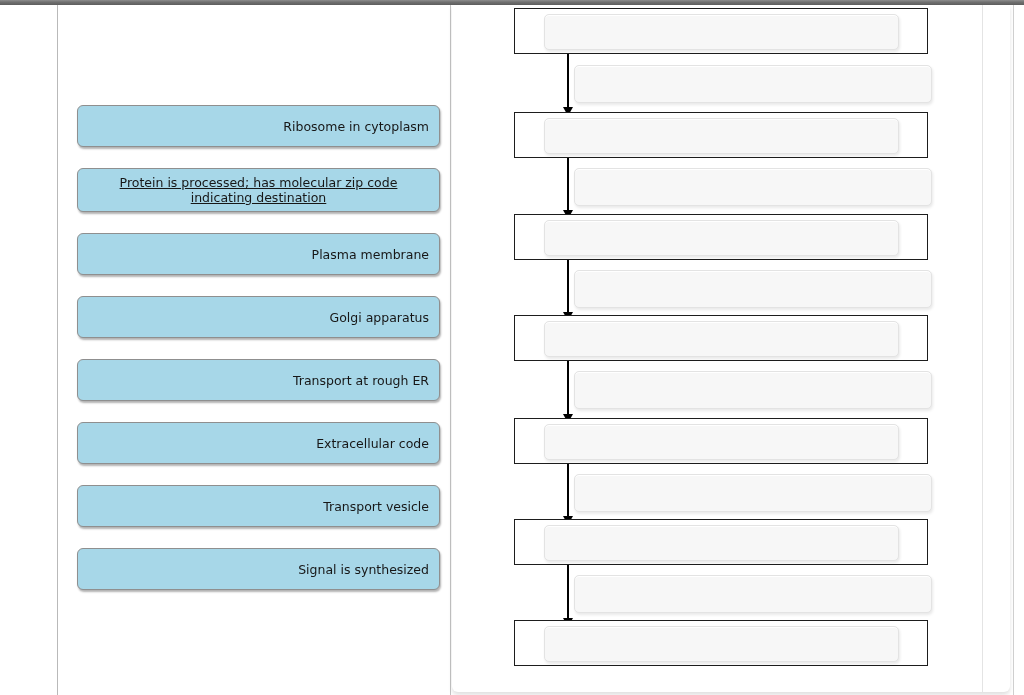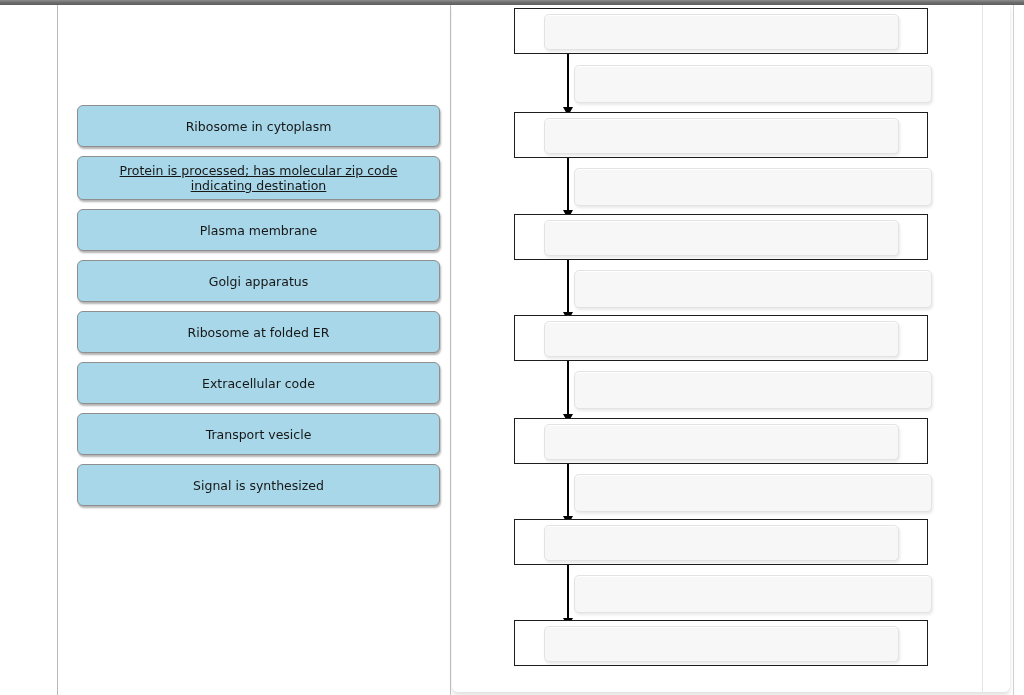--- a/index.html
+++ b/index.html
@@ -30,26 +30,26 @@
   .left-panel {
     position: absolute; left: 58px; top: 5px;
     width: 388px; height: 690px; background: #ffffff;
   }
   .drag-list {
     position: absolute; left: 19px; top: 100px; width: 363px;
   }
   .drag-item {
     position: relative;
     width: 363px; min-height: 42px;
-    margin-bottom: 9px;
+    margin-bottom: 21px;
     background: #a7d7e8;
     border: 1px solid #8f8f8f;
     border-radius: 6px;
     box-shadow: 1px 2px 2px rgba(0,0,0,0.30);
-    display: flex; align-items: center; justify-content: center;
+    display: flex; align-items: center; justify-content: flex-end;
     text-align: center;
     padding: 4px 10px;
     color: #171717;
     font-size: 12.5px;
     line-height: 15px;
     cursor: move;
     user-select: none;
   }
   .drag-item.tall { min-height: 44px; text-decoration: underline; }
 
@@ -139,21 +139,21 @@
 
       <div class="drag-item">
         <span>Plasma membrane</span>
       </div>
 
       <div class="drag-item">
         <span>Golgi apparatus</span>
       </div>
 
       <div class="drag-item">
-        <span>Ribosome at folded ER</span>
+        <span>Transport at rough ER</span>
       </div>
 
       <div class="drag-item">
         <span>Extracellular code</span>
       </div>
 
       <div class="drag-item">
         <span>Transport vesicle</span>
       </div>
 

